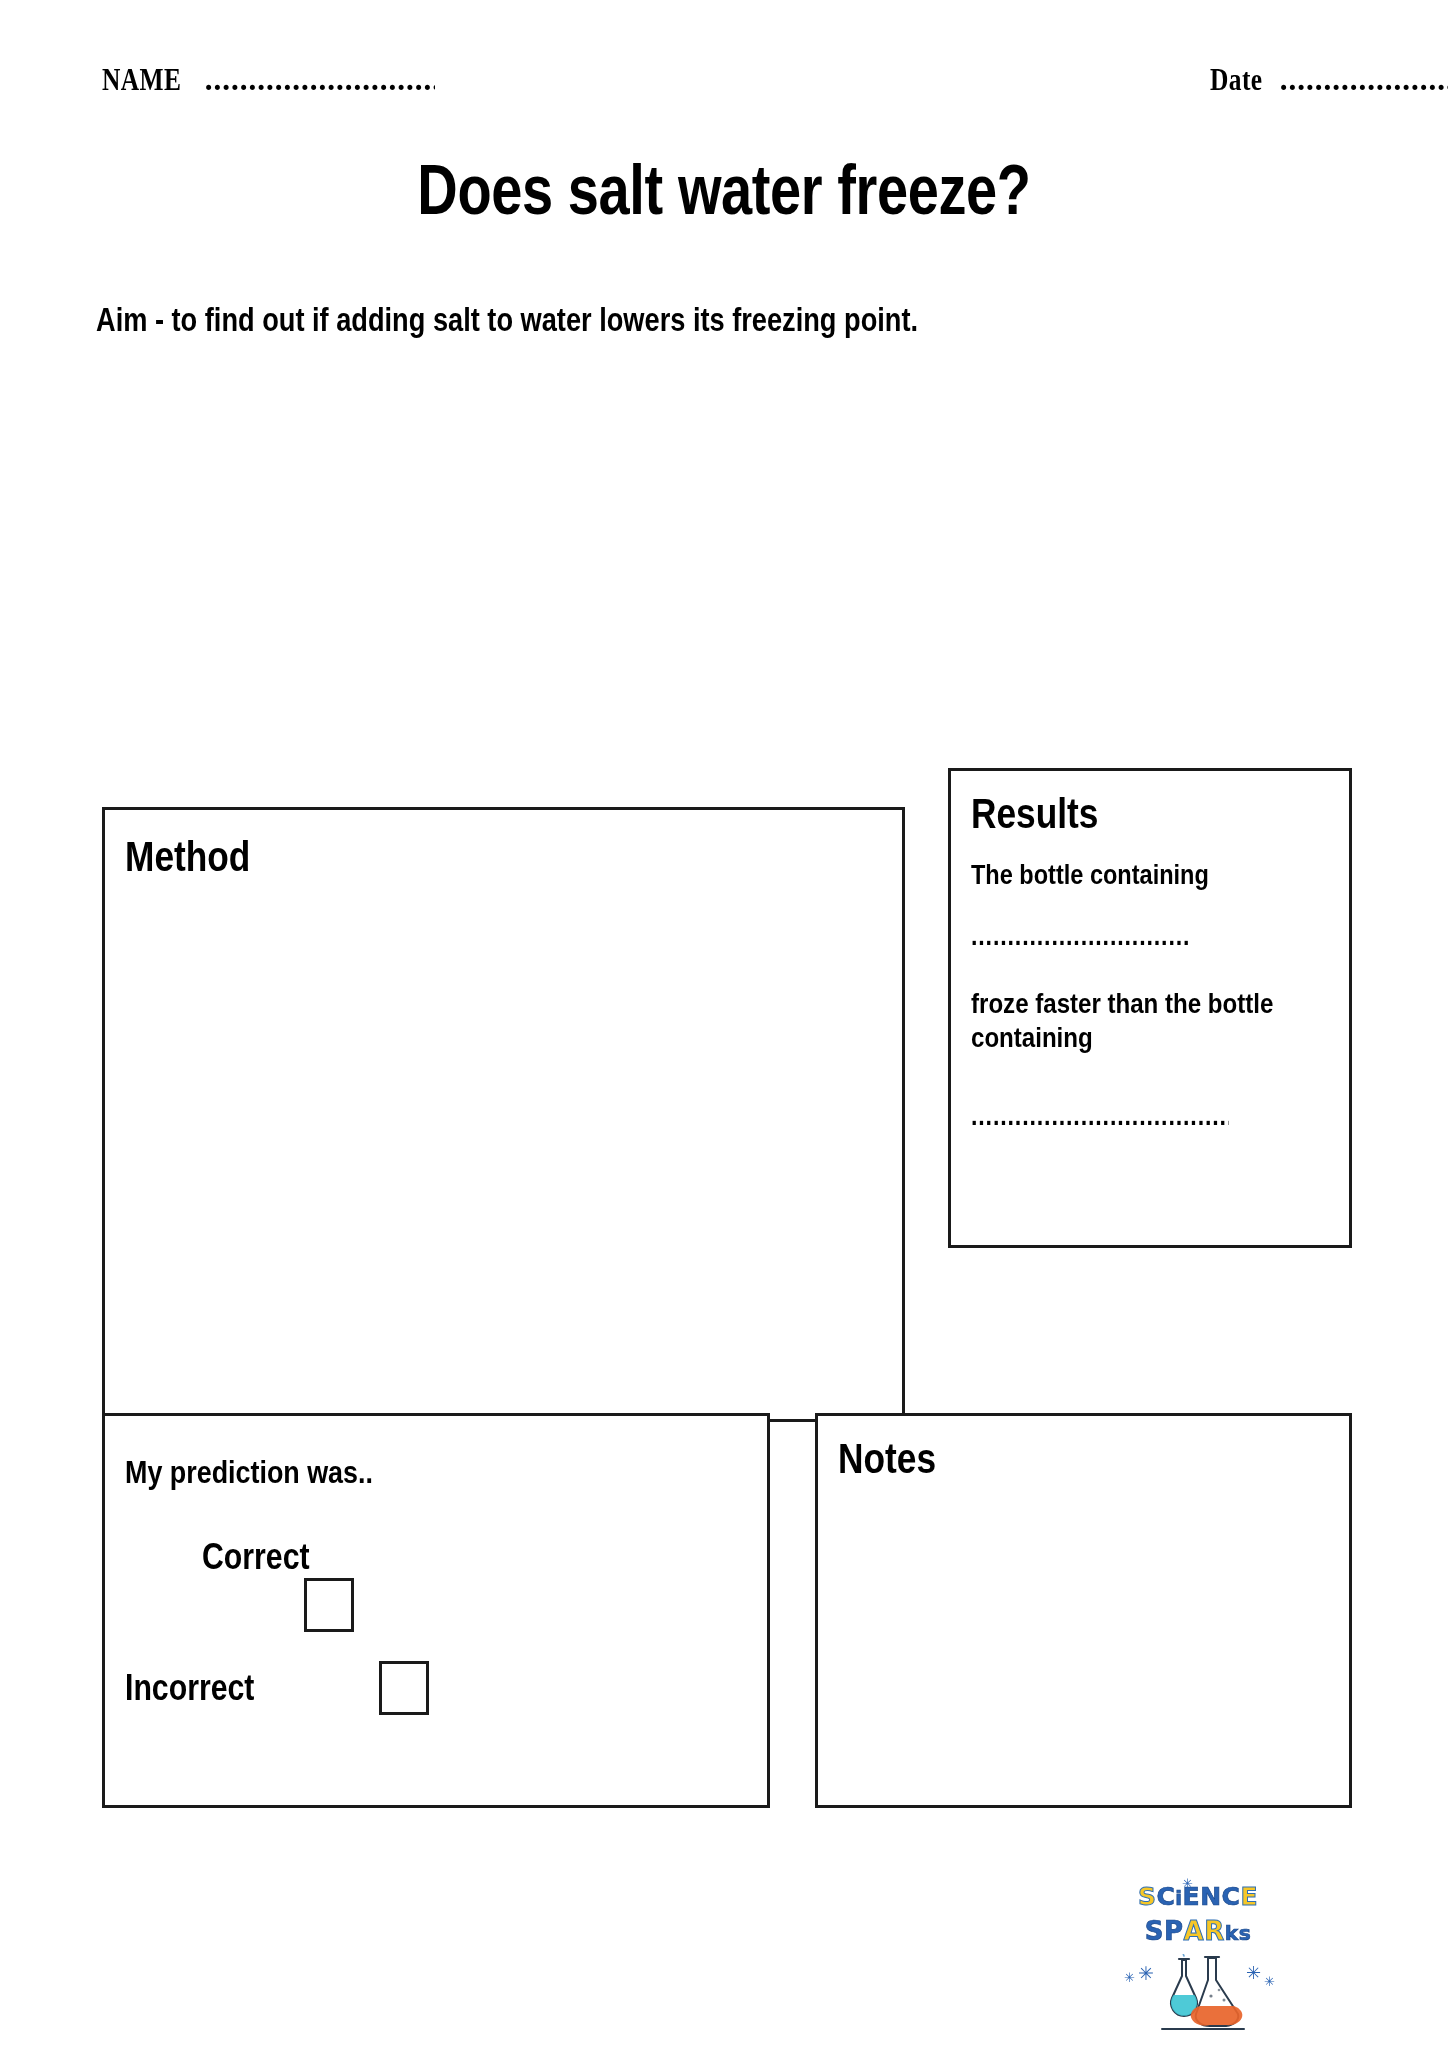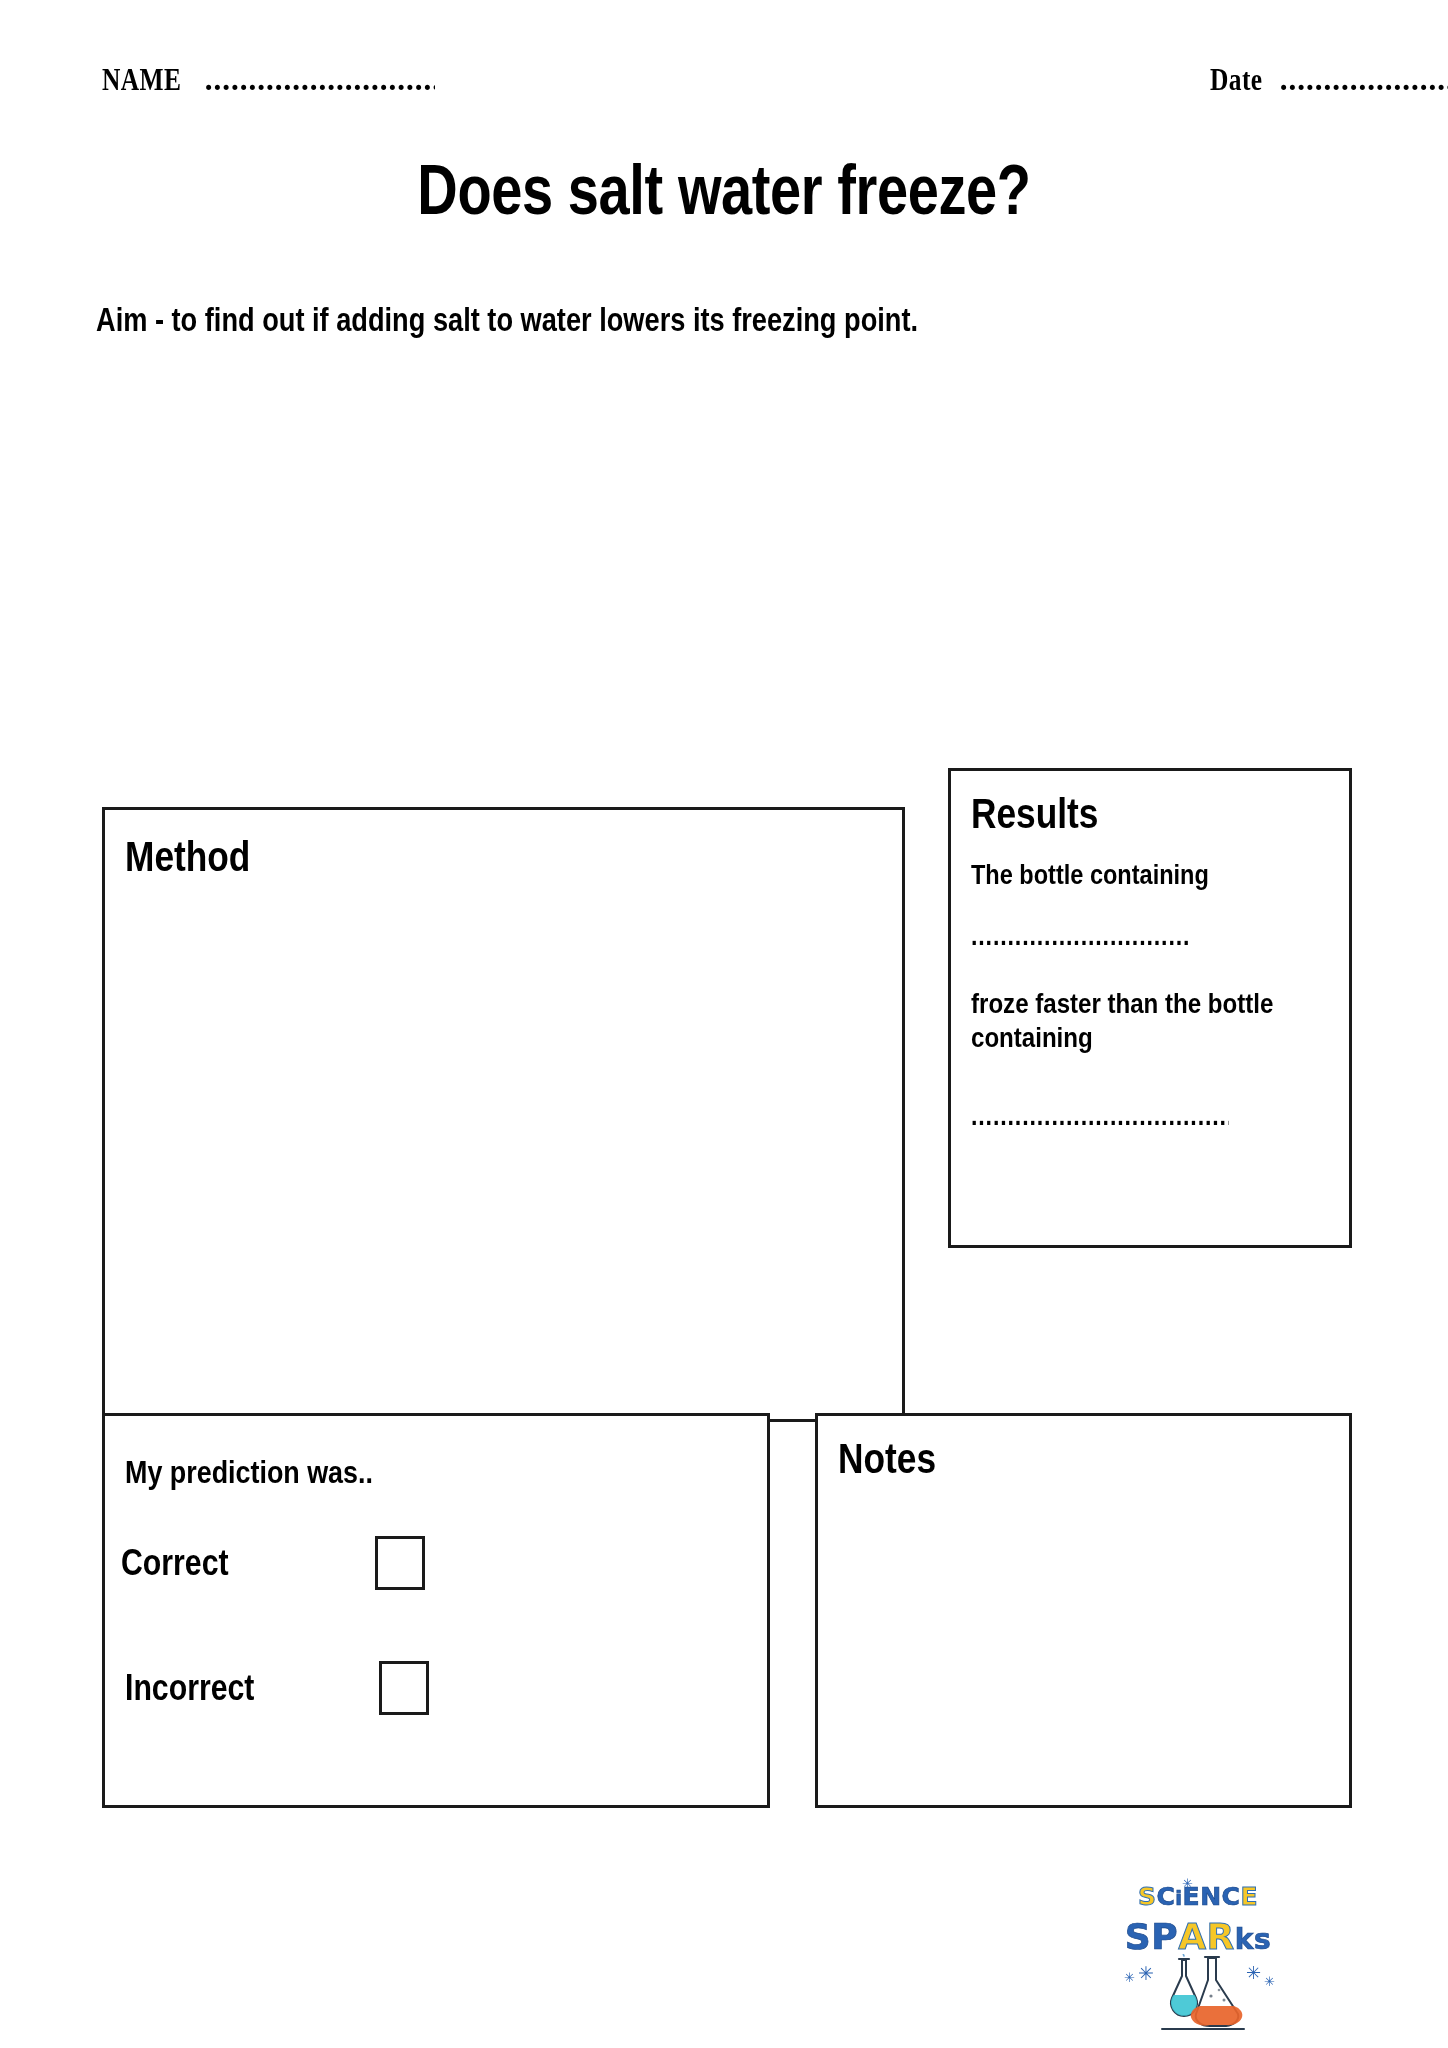--- a/index.html
+++ b/index.html
@@ -154,21 +154,21 @@
   
   #myp-title  { position: absolute; left: 20px; top: 38px; font-size: 32px;
                 font-weight: 700; transform: scaleX(0.84); transform-origin: left top;
                 white-space: nowrap; }
   .myp-row {
     position: absolute;
     display: flex;
     align-items: center;
     width: 360px;
   }
-  #myp-row-correct   { left: 16px; top: 120px; }
+  #myp-row-correct   { left: 32px; top: 120px; flex-direction: column; }
   #myp-row-incorrect { left: 20px; top: 245px; }
   .myp-label {
     font-size: 36px;
     font-weight: 700;
     transform: scaleX(0.84);
     transform-origin: left center;
     white-space: nowrap;
     width: 230px;
   }
   .checkbox {
@@ -195,21 +195,21 @@
   .logo-word {
     position: absolute;
     left: 0;
     width: 160px;
     text-align: center;
     white-space: nowrap;
     font-family: "DejaVu Sans", sans-serif;
     font-weight: 700;
   }
   #logo-science { top: 4px;  font-size: 25px; letter-spacing: 0.5px; }
-  #logo-sparks  { top: 38px; font-size: 36px; letter-spacing: 0.5px; }
+  #logo-sparks  { top: 38px; font-size: 26px; letter-spacing: 0.5px; }
   .lt { display: inline-block; }
   .lt-y { color: #f6c727; -webkit-text-stroke: 1px #2f6fb5; }
   .lt-b { color: #2a63b3; -webkit-text-stroke: 0.7px #1d4a8c; }
   .lt-sm { font-size: 0.78em; vertical-align: baseline; }
   #logo-bg {
     position: absolute;
     left: 6px; top: 8px;
     width: 150px; height: 74px;
     background: radial-gradient(ellipse at 50% 55%, rgba(150,205,235,0.55) 0%, rgba(180,220,240,0.30) 55%, rgba(255,255,255,0) 78%);
     border-radius: 50%;

